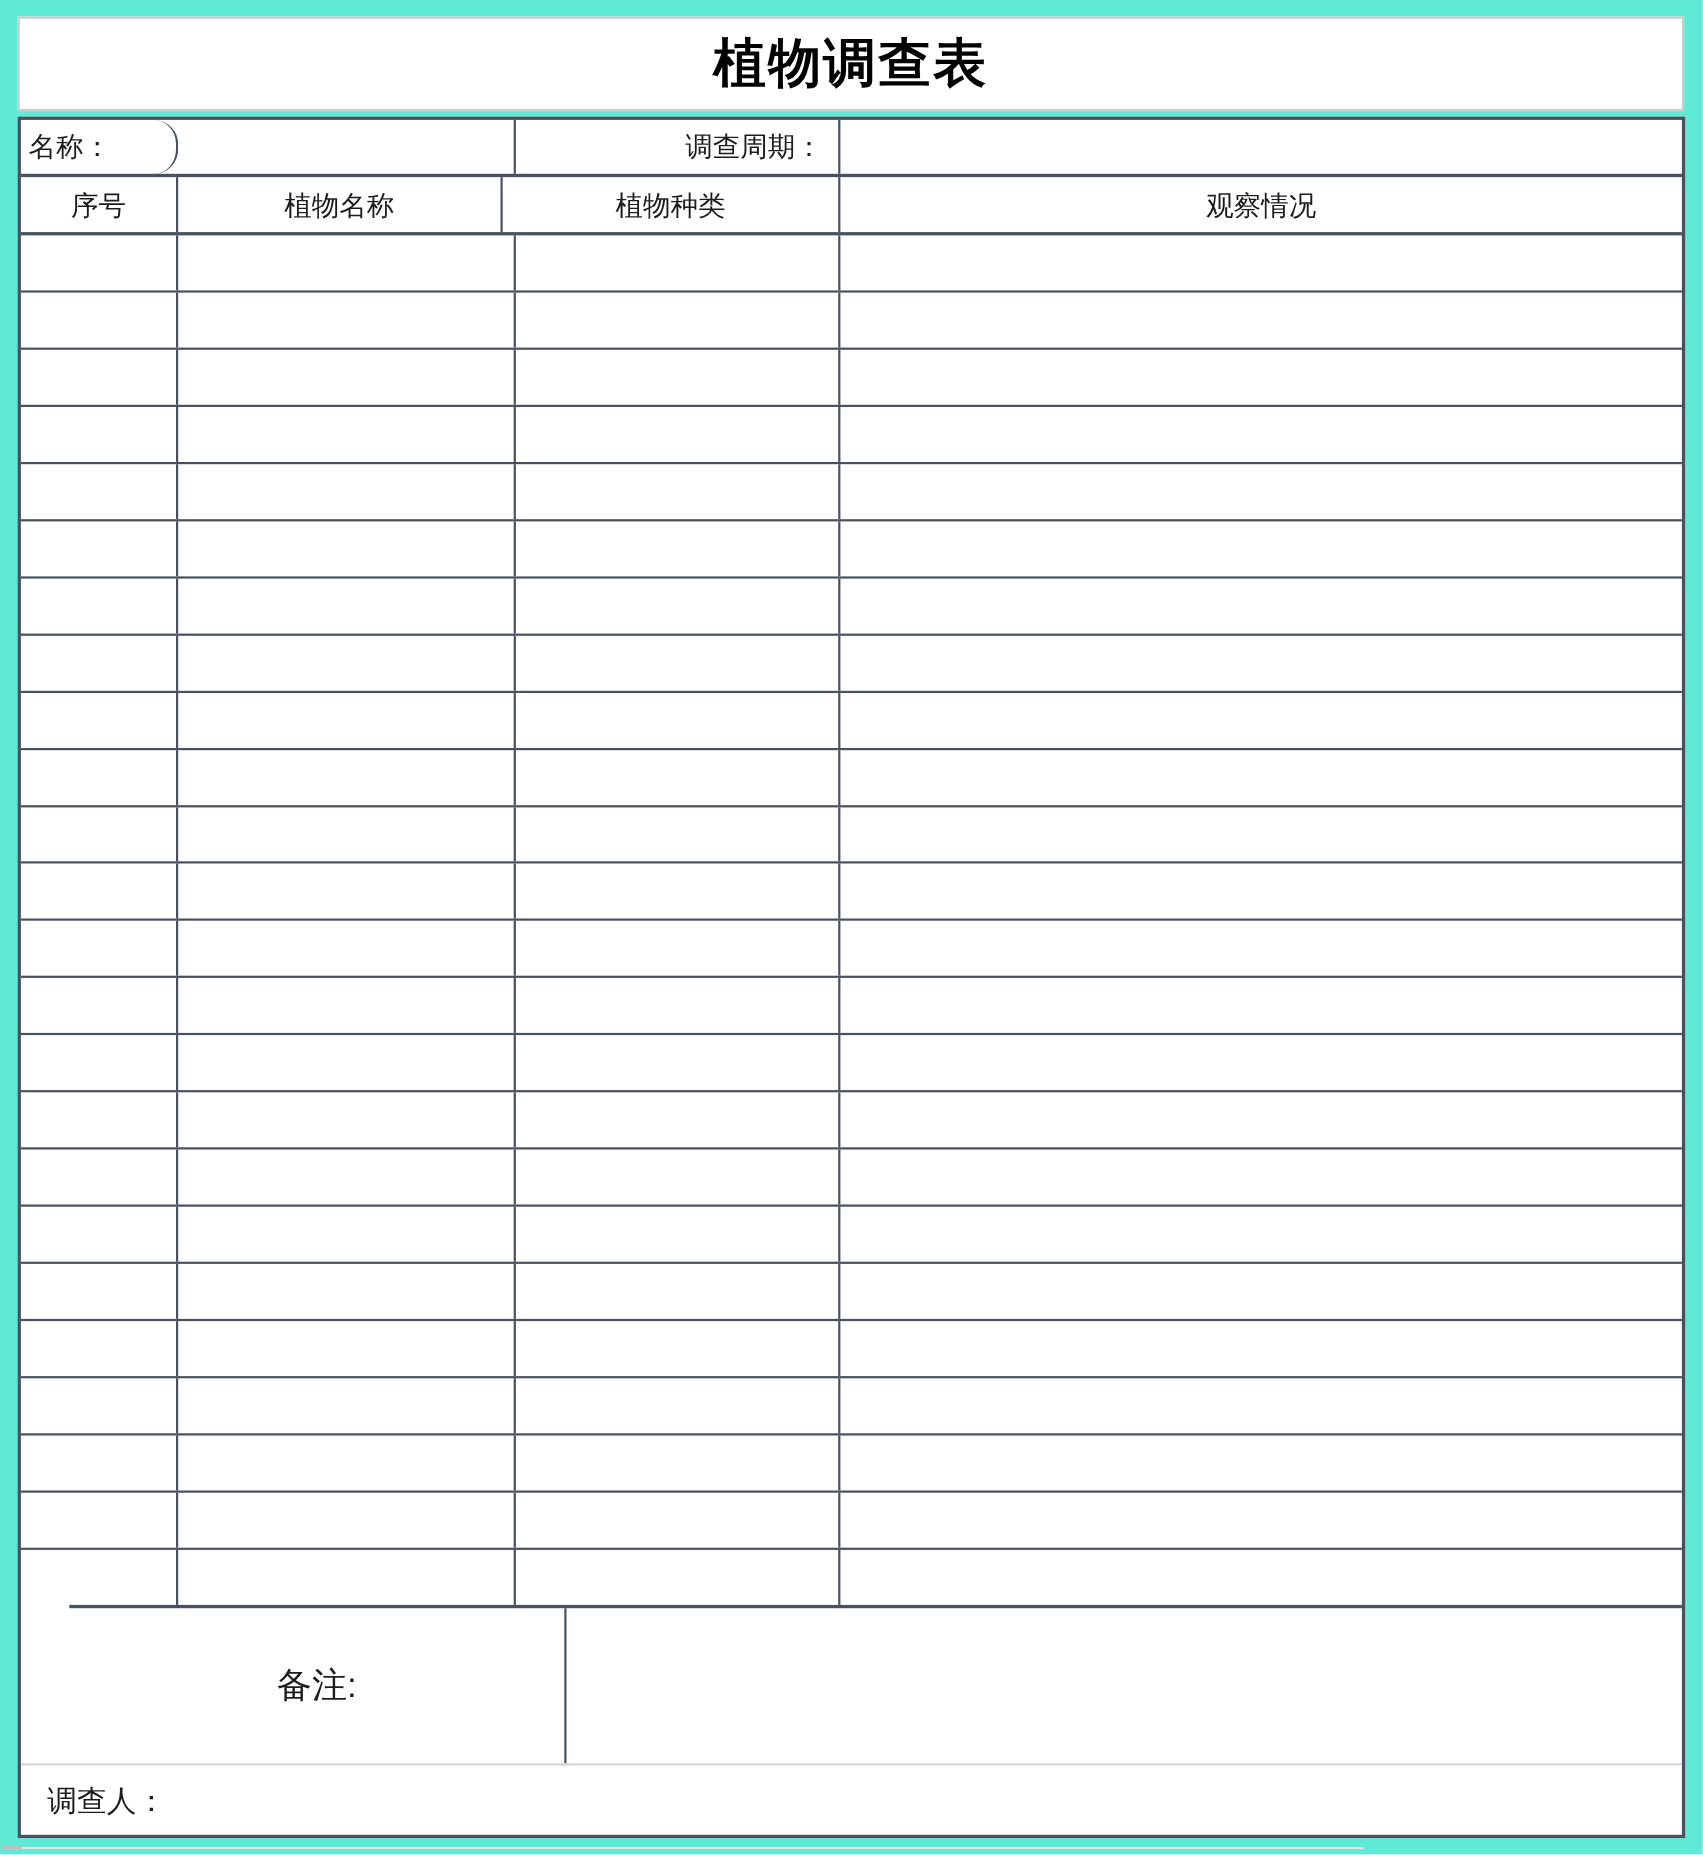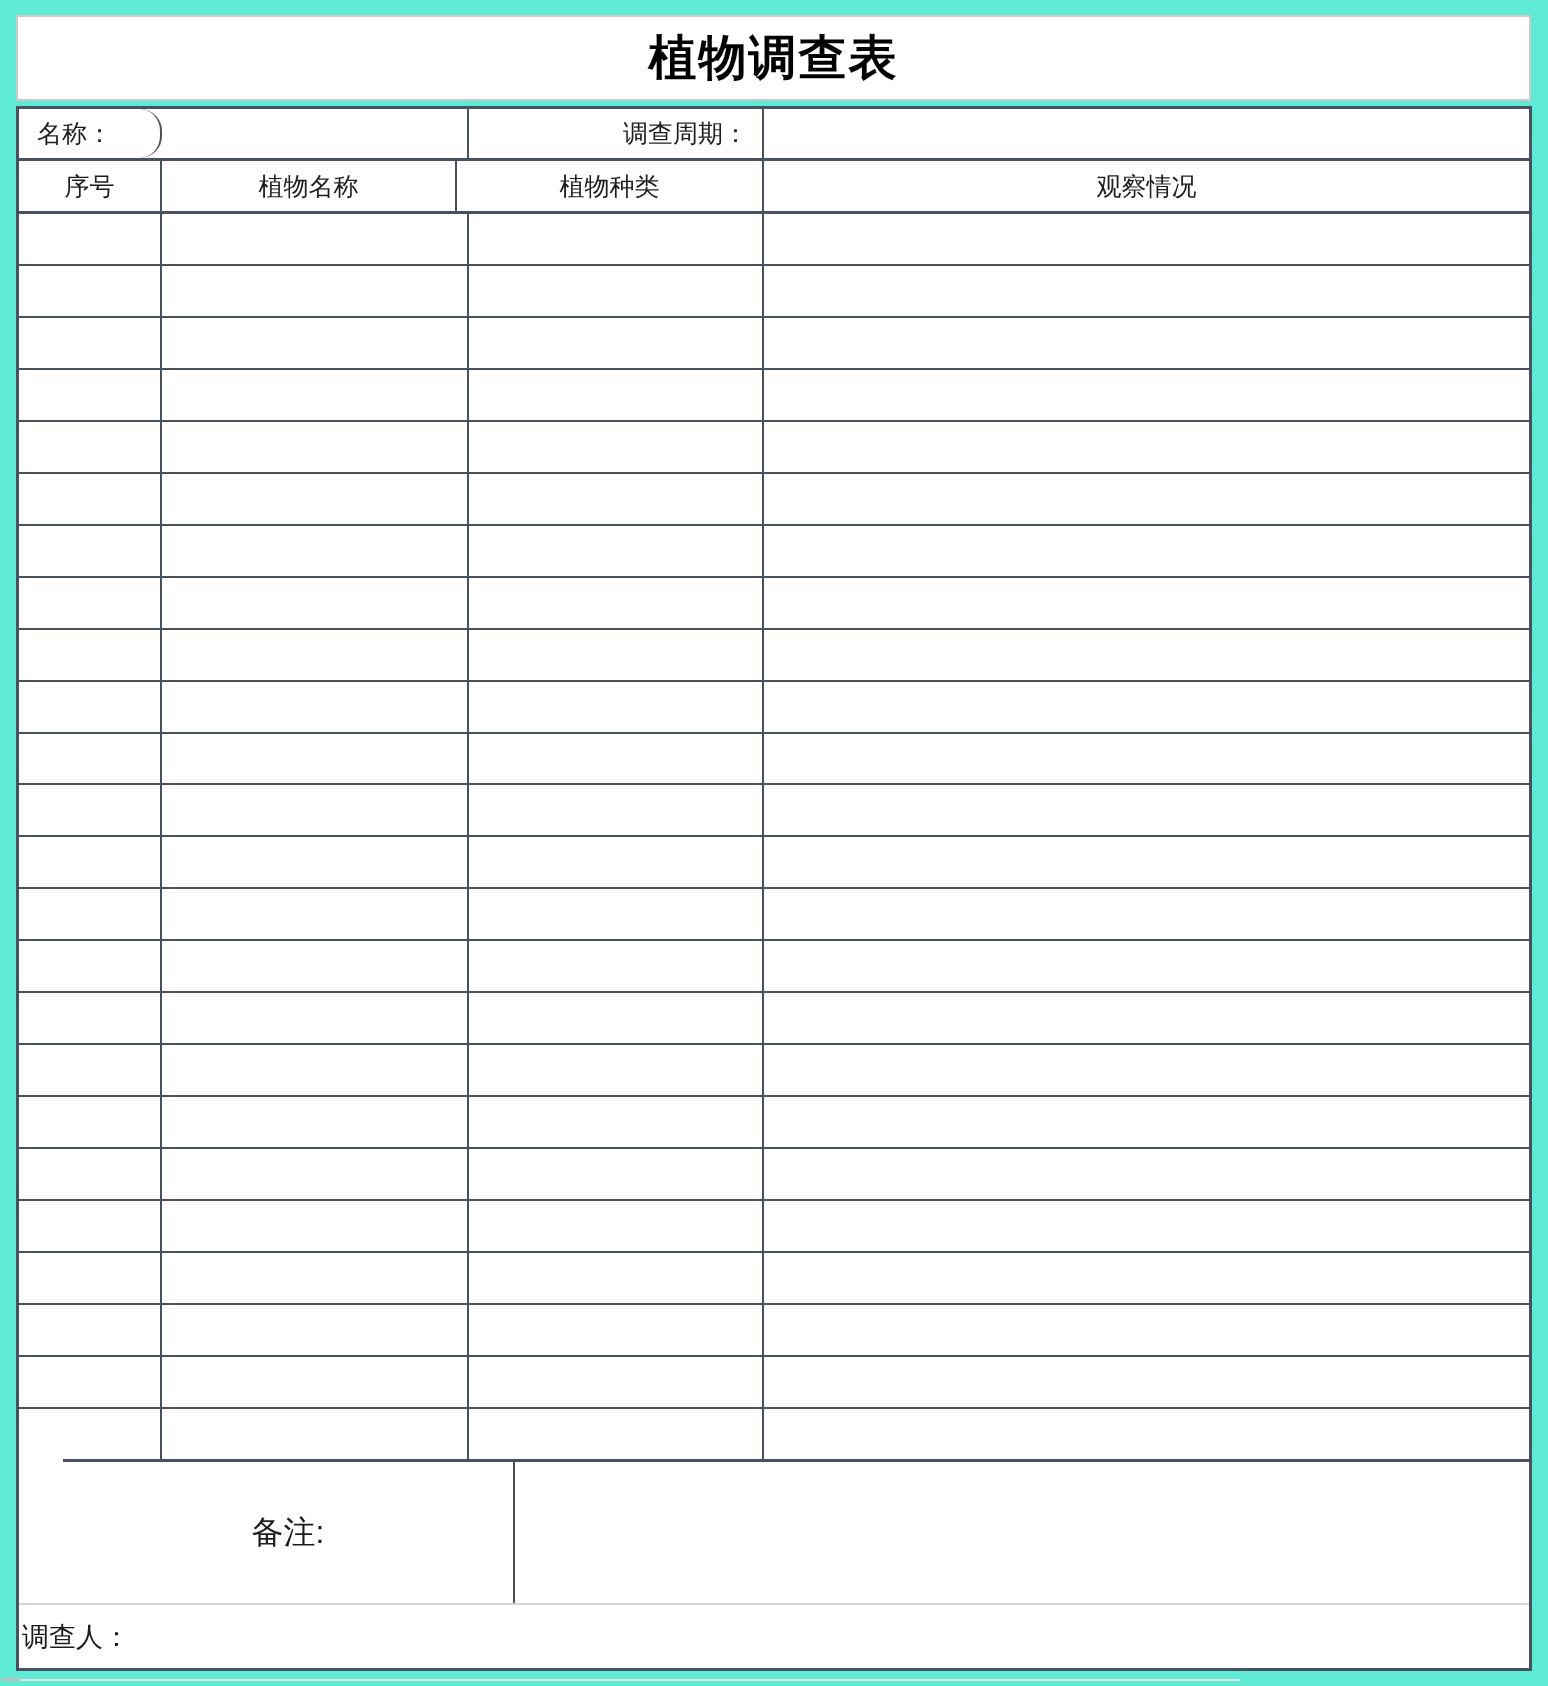--- a/index.html
+++ b/index.html
@@ -24,37 +24,37 @@
     border:3px solid var(--line);background:#fff;display:flex;flex-direction:column;}
 
   .row{display:flex;flex-direction:row;}
   .cell{display:flex;align-items:center;font-size:25px;}
   .c1{width:143px;border-right:2px solid var(--line);}
   .c2{width:307px;border-right:2px solid var(--line);}
   .c3{width:295px;border-right:2px solid var(--line);}
   .c4{flex:1 1 0;}
 
   .meta-row{height:52px;border-bottom:3px solid var(--line);}
-  .meta-row .label-left{padding-left:18px;border-radius:22px;}
+  .meta-row .label-left{padding-left:7px;border-radius:22px;}
   .meta-row .label-right{justify-content:flex-end;padding-right:14px;}
 
   .header-row{height:53px;border-bottom:3px solid var(--line);}
   .header-row .cell{justify-content:center;}
 
   .data-rows{height:1245px;display:flex;flex-direction:column;}
   .data-row{flex:1 1 0;display:flex;border-bottom:2px solid var(--line);}
   .data-row:last-child{border-bottom:none;}
 
   .remark-row{height:144px;border-top:3px solid var(--line);display:flex;margin-left:44px;}
   .remark-label-cell{width:452px;border-right:2px solid var(--line);
     display:flex;align-items:center;justify-content:center;font-size:32px;}
   .remark-input{flex:1 1 0;}
 
   .surveyor-row{height:65px;border-top:2px solid var(--soft);
-    display:flex;align-items:center;padding-left:3px;font-size:27px;}
+    display:flex;align-items:center;padding-left:24px;font-size:27px;}
   .surveyor-input{flex:1 1 0;height:100%;}
 
   
   .bottom-edge{position:absolute;left:5px;top:1679px;width:1235px;height:2px;
     background:#e3e3e3;}
   .bottom-edge-tip{position:absolute;left:2px;top:1678px;width:18px;height:3px;
     background:#bfbfbf;}
 </style>
 </head>
 <body>

